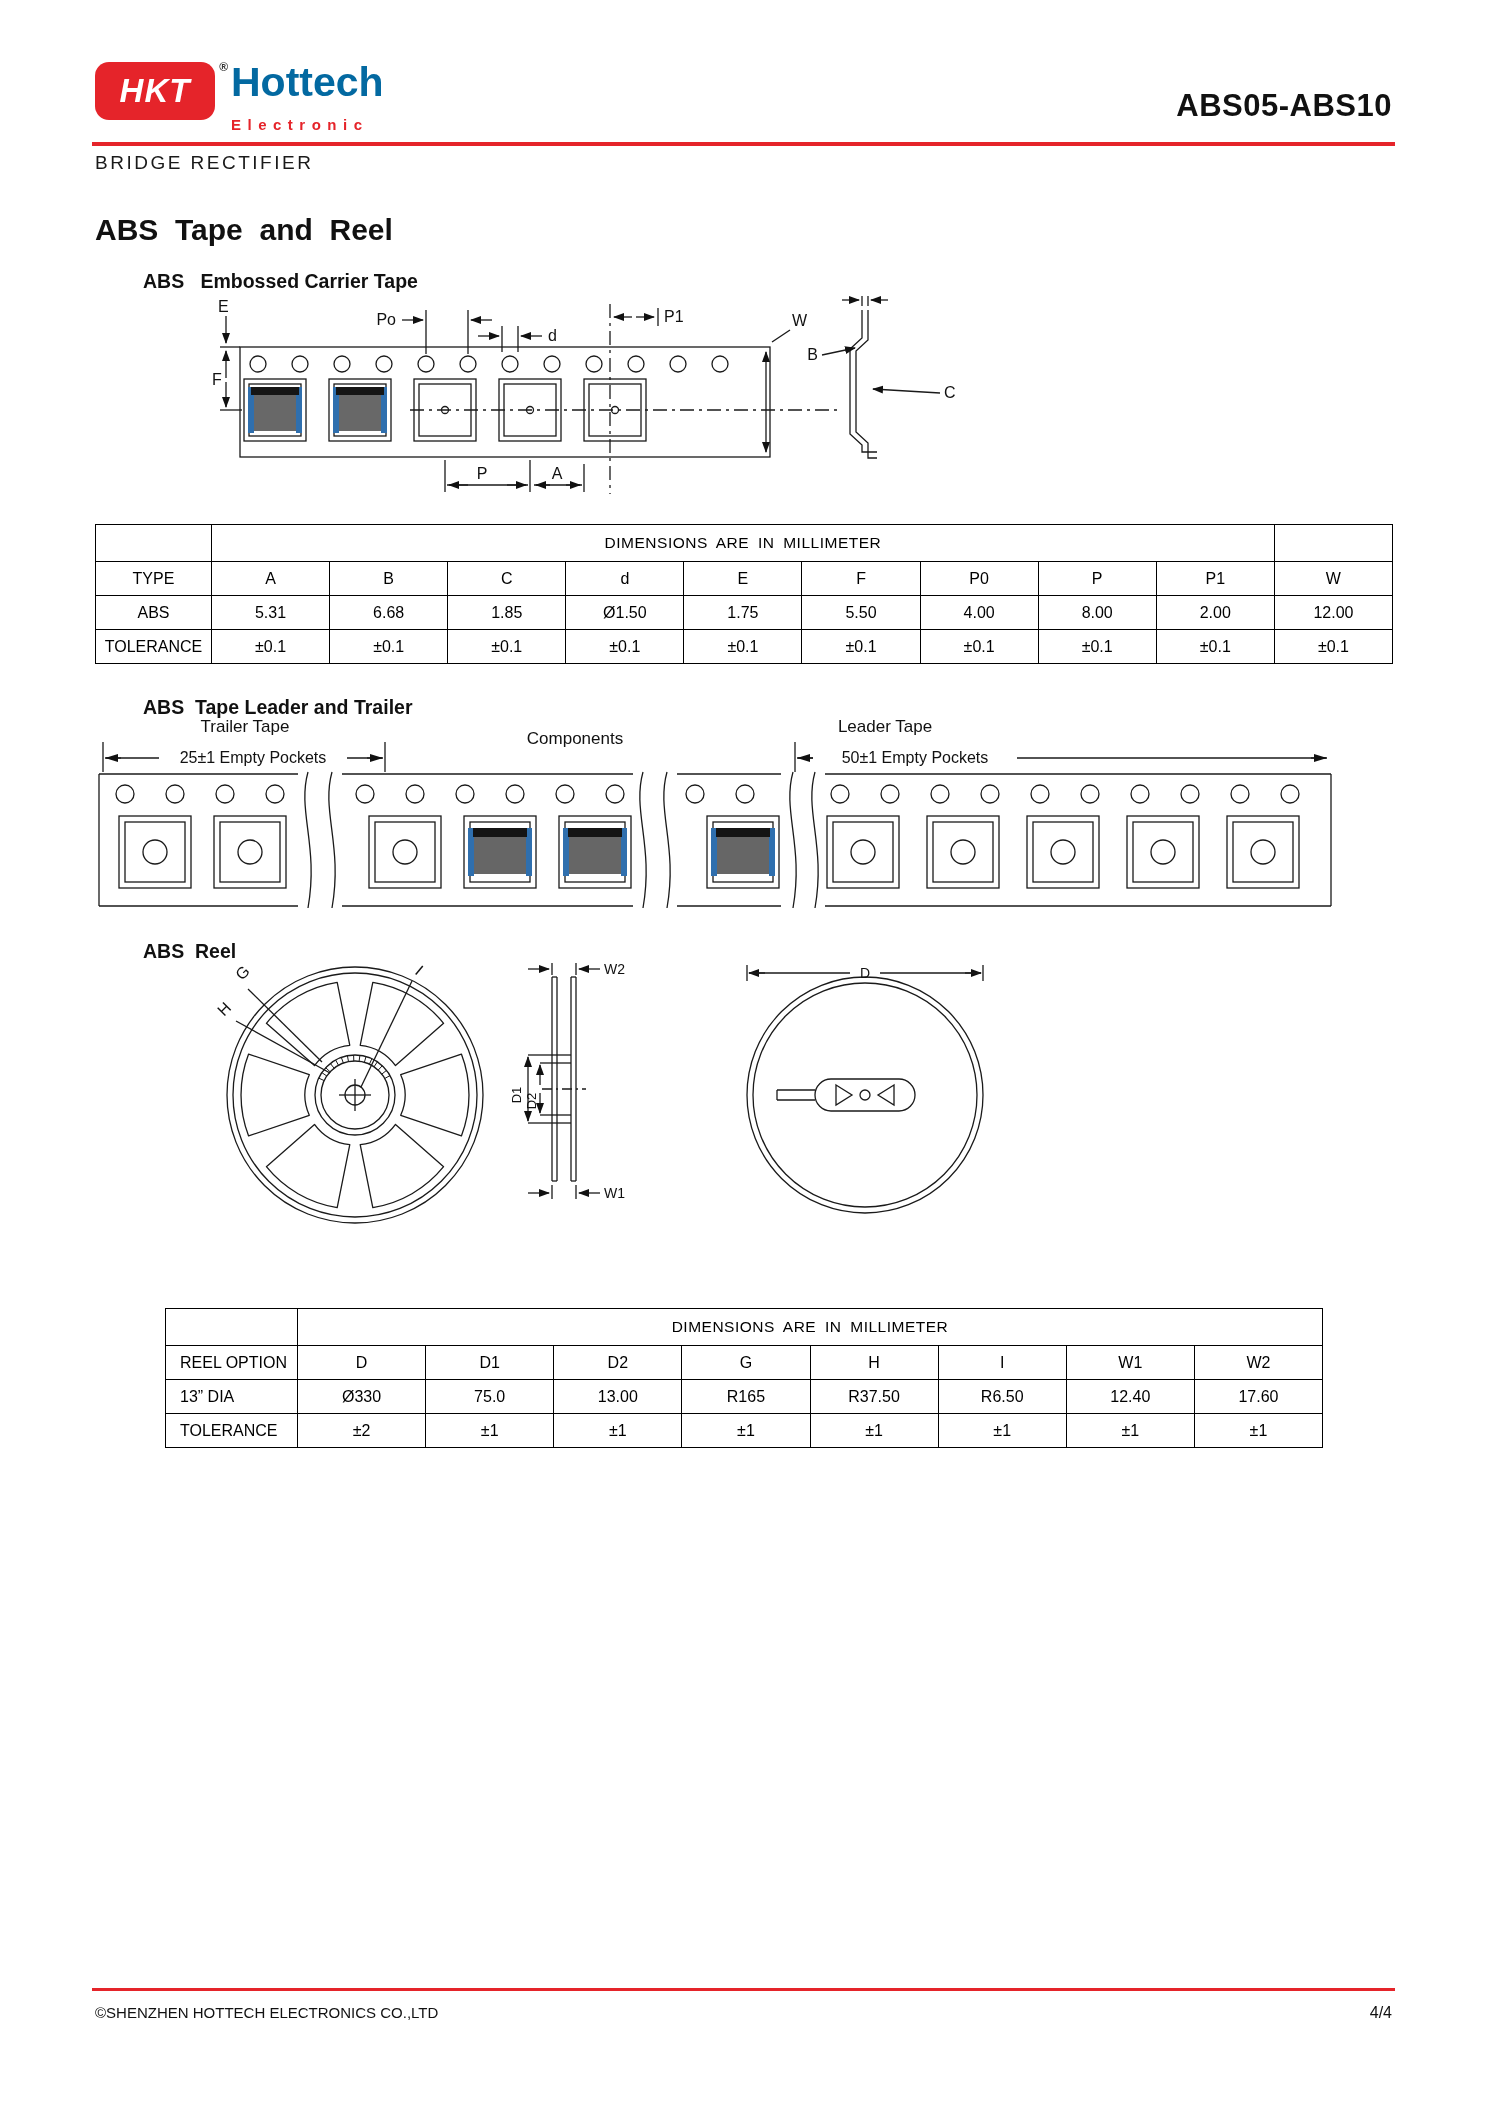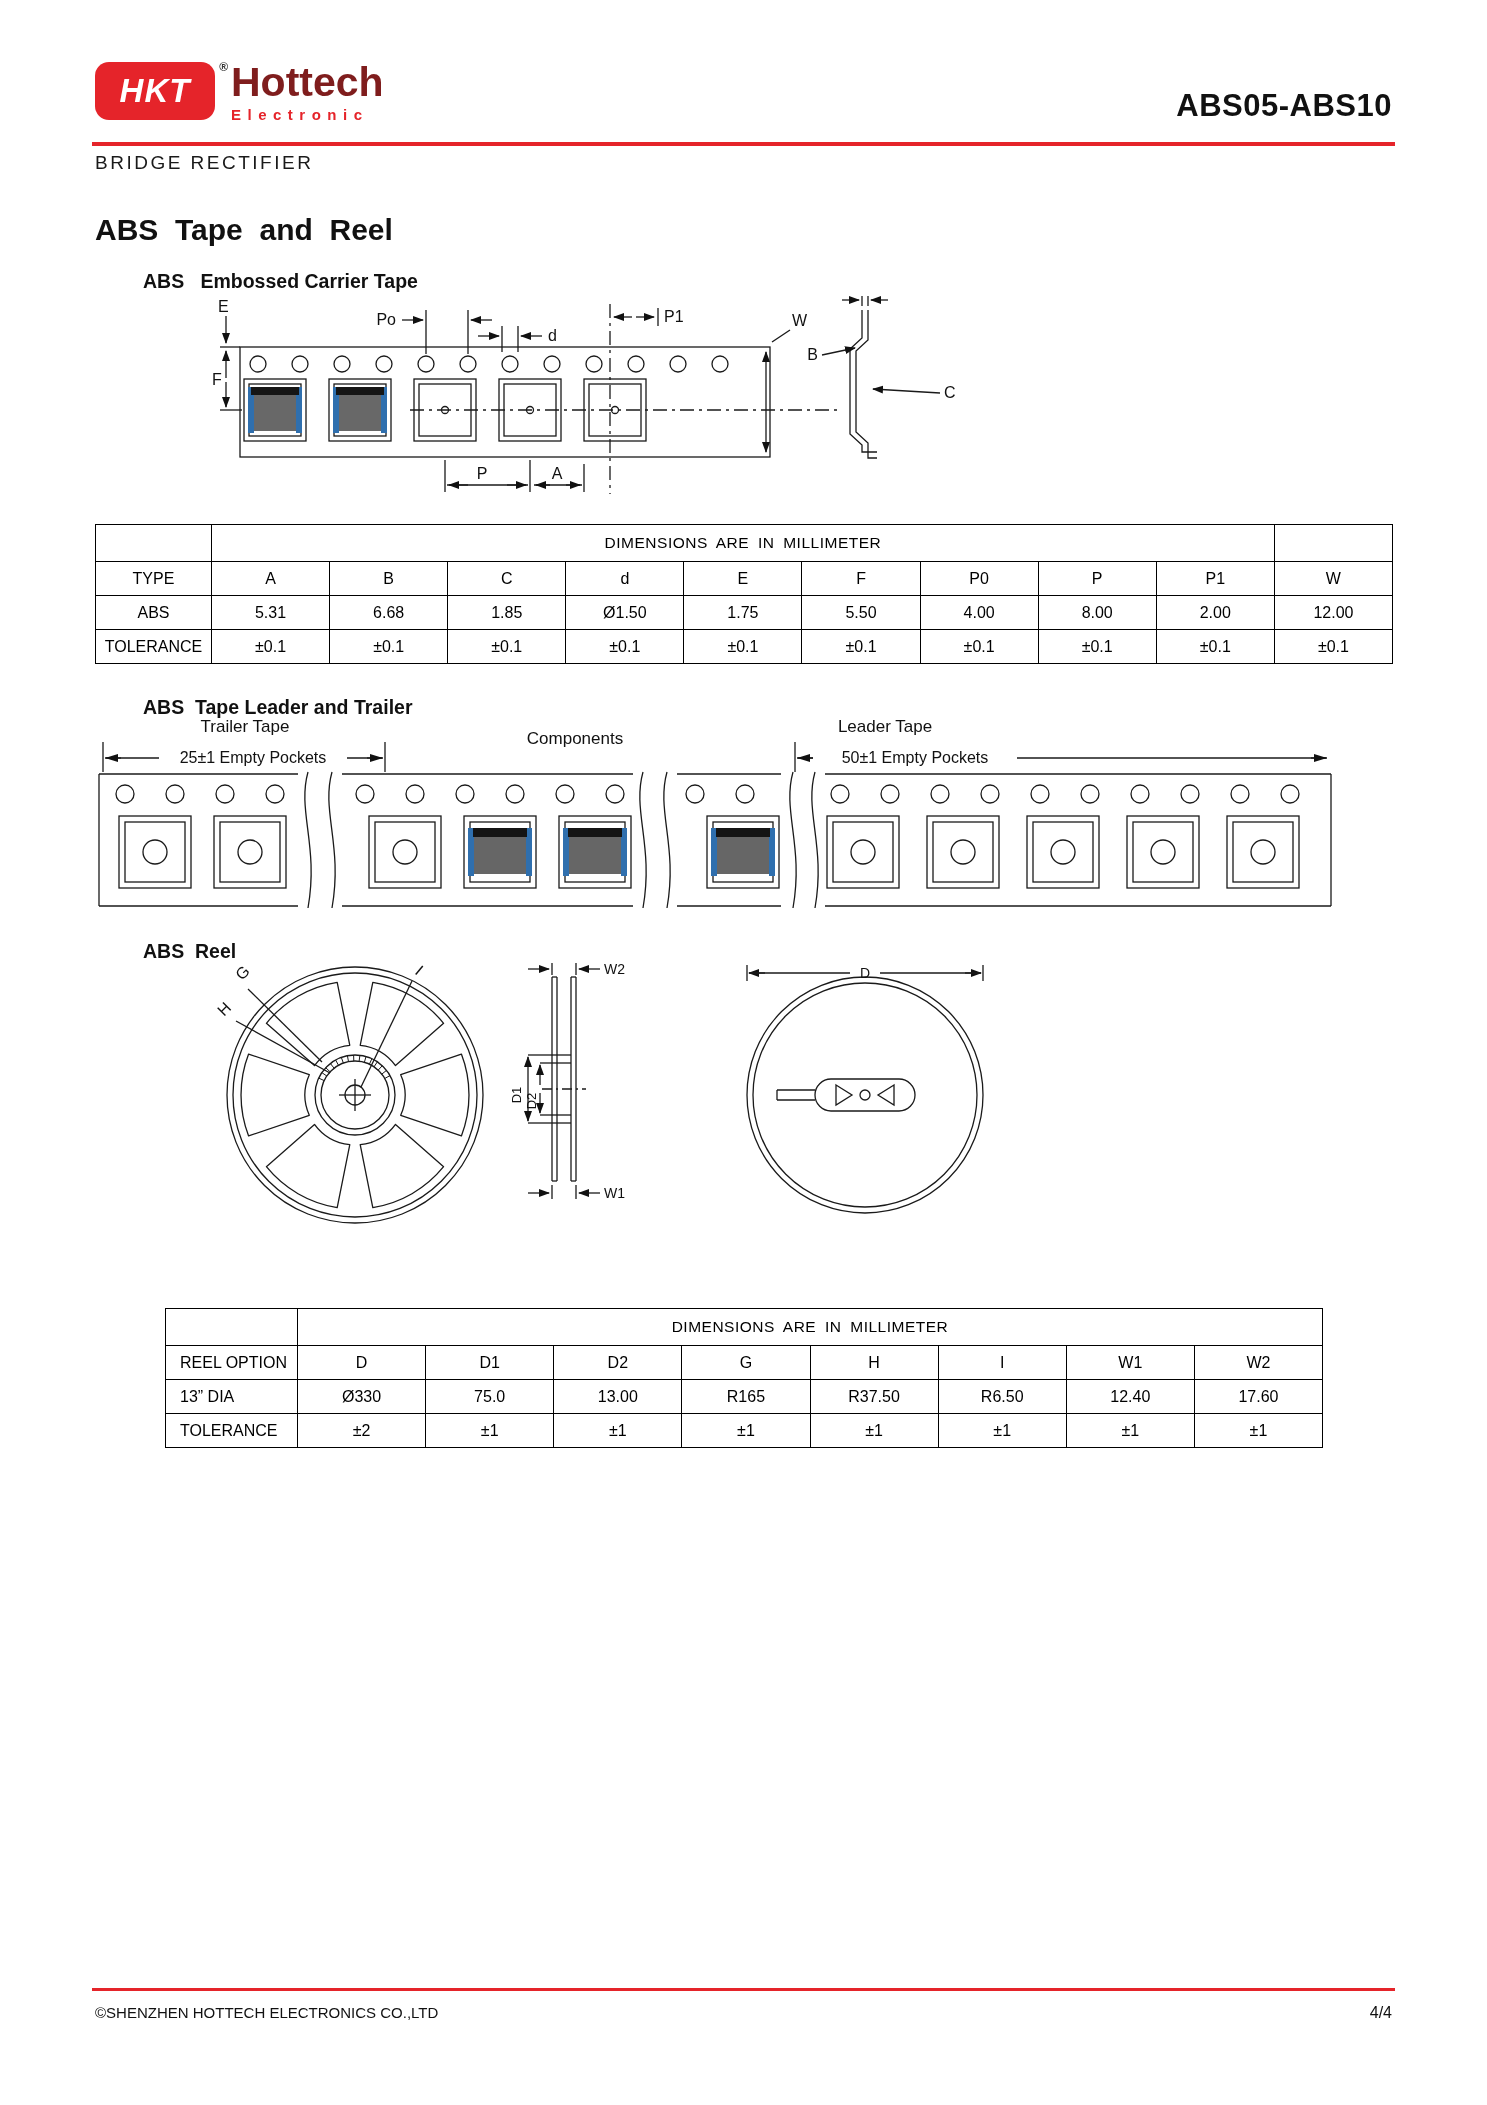--- a/index.html
+++ b/index.html
@@ -7,22 +7,22 @@
   .page { position:relative; width:1487px; height:2105px; background:#fff; margin:0 auto;
           font-family:"Liberation Sans", sans-serif; color:#111; overflow:hidden; }
   .abs { position:absolute; }
 
   
   .logo { left:95px; top:62px; display:flex; gap:16px; align-items:flex-start; }
   .badge { position:relative; width:120px; height:58px; background:#e5242a; border-radius:14px;
            color:#fff; font-weight:bold; font-style:italic; font-size:33px;
            display:flex; align-items:center; justify-content:center; letter-spacing:1px; }
   .reg { position:absolute; right:-14px; top:-2px; color:#333; font-size:12px; font-style:normal; }
-  .brand-name { font-size:41px; font-weight:bold; color:#7f1d1d; line-height:1; }
-  .brand-sub  { color:#e5242a; font-size:15px; font-weight:bold; letter-spacing:6.5px; margin-top:3px; }
+  .brand-name { font-size:41px; font-weight:bold; color:#0369a1; line-height:1; }
+  .brand-sub  { color:#e5242a; font-size:15px; font-weight:bold; letter-spacing:6.5px; margin-top:13px; }
   .doc-code { right:95px; top:88px; font-size:31px; font-weight:bold; letter-spacing:0.5px;margin-left:12px; }
   .rule-top { left:92px; top:142px; width:1303px; height:4px; background:#e5242a; }
   .category { left:95px; top:152px; font-size:19px; letter-spacing:2.5px; color:#1a1a1a; }
 
   .page-title { left:95px; top:213px; font-size:30px; font-weight:bold; white-space:pre; }
   .sec-h { font-size:19.5px; font-weight:bold; white-space:pre;margin-left:48px; }
 
   
   table.dims { border-collapse:collapse; table-layout:fixed; font-size:16px; color:#000; }
   table.dims td { border:1px solid #000; text-align:center; height:34px; padding:0 4px; overflow:hidden; }

